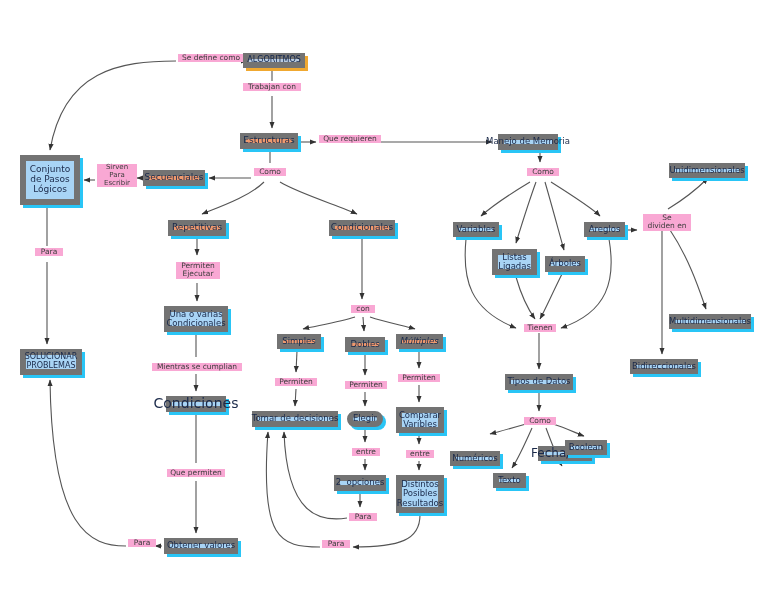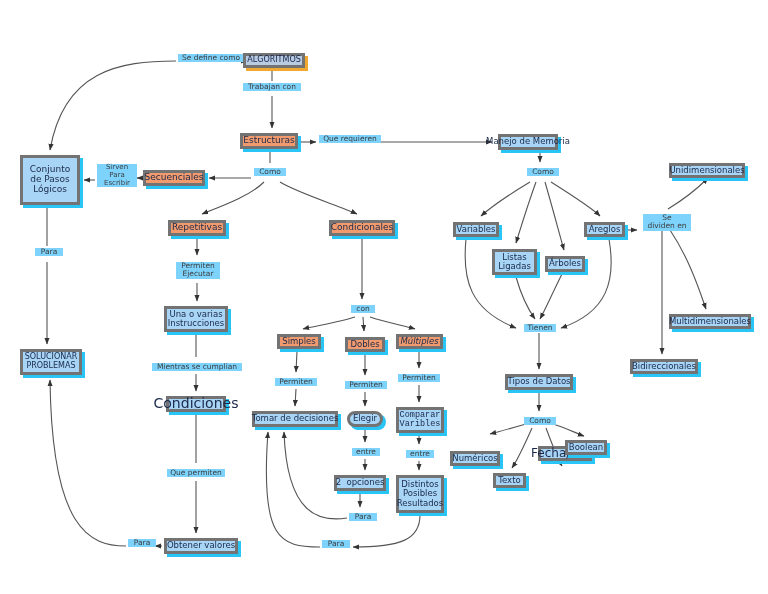--- a/index.html
+++ b/index.html
@@ -26,21 +26,21 @@
   }
   .node {
     position: absolute;
     box-sizing: border-box;
     display: flex;
     align-items: center;
     justify-content: center;
     text-align: center;
     line-height: 1.08;
     white-space: pre;
-    border: 3px solid #737373;
+    border: 6px solid #737373;
     padding: 1px 3px;
     z-index: 3;
   }
   
   .n-blue {
     background: #a8d4f5;
     color: #1b2a4a;
     box-shadow: 3px 3px 0 0 #29c5f6;
   }
   
@@ -54,21 +54,21 @@
     background: #b9cbe0;
     color: #12264d;
     box-shadow: 3px 3px 0 0 #f0a830;
   }
   .edge-label {
     position: absolute;
     color: #3c3c3c;
     text-align: center;
     line-height: 1.12;
     white-space: pre;
-    background: #7dd3fc;
+    background: #f9a8d4;
     z-index: 2;
     padding: 0 1px;
   }
 </style>
 </head>
 <body>
 
 <div id="canvas">
 
   <svg id="edges" viewBox="0 0 768 594" width="768" height="594">
@@ -194,29 +194,29 @@
       <div class="node n-blue" style="left: 20px; top: 155px; width: 60px; height: 50px; font-size: 9px;">Conjunto
 de Pasos
 Lógicos</div>
       <div class="node n-blue" style="left: 20px; top: 349px; width: 62px; height: 26px; font-size: 8px;">SOLUCIONAR
 PROBLEMAS</div>
       <div class="node n-orange" style="left: 240px; top: 133px; width: 58px; height: 16px; font-size: 9px;">Estructuras</div>
       <div class="node n-orange" style="left: 143px; top: 170px; width: 62px; height: 16px; font-size: 9px;">Secuenciales</div>
       <div class="node n-orange" style="left: 168px; top: 220px; width: 58px; height: 16px; font-size: 9px;">Repetitivas</div>
       <div class="node n-orange" style="left: 329px; top: 220px; width: 66px; height: 16px; font-size: 9px;">Condicionales</div>
       <div class="node n-blue" style="left: 164px; top: 306px; width: 64px; height: 26px; font-size: 8.5px;">Una o varias
-Instrucciones</div>
+Condicionales</div>
       <div class="node n-blue" style="left: 166px; top: 396px; width: 60px; height: 16px; font-size: 14px;">Condiciones</div>
       <div class="node n-blue" style="left: 164px; top: 538px; width: 74px; height: 16px; font-size: 8.5px;">Obtener valores</div>
       <div class="node n-orange" style="left: 277px; top: 334px; width: 44px; height: 15px; font-size: 8.5px;">Simples</div>
       <div class="node n-orange" style="left: 345px; top: 337px; width: 40px; height: 15px; font-size: 8.5px;">Dobles</div>
       <div class="node n-orange" style="left: 396px; top: 334px; width: 47px; height: 15px; font-size: 8.5px; font-style: italic;">Múltiples</div>
       <div class="node n-blue" style="left: 252px; top: 411px; width: 86px; height: 16px; font-size: 8.5px;">Tomar de decisiones</div>
       <div class="node n-blue" style="left: 347px; top: 411px; width: 36px; height: 16px; font-size: 8.5px; border-radius: 8px;">Elegir</div>
-      <div class="node n-blue" style="left: 396px; top: 407px; width: 48px; height: 26px; font-size: 8.5px; font-family: Liberation Mono, monospace;">Comparar
+      <div class="node n-blue" style="left: 396px; top: 407px; width: 48px; height: 26px; font-size: 8.5px;">Comparar
 Varibles</div>
       <div class="node n-blue" style="left: 334px; top: 475px; width: 52px; height: 16px; font-size: 8.5px;">2  opciones</div>
       <div class="node n-blue" style="left: 396px; top: 475px; width: 48px; height: 38px; font-size: 8.5px;">Distintos
 Posibles
 Resultados</div>
       <div class="node n-blue" style="left: 498px; top: 134px; width: 60px; height: 16px; font-size: 8.5px;">Manejo de Memoria</div>
       <div class="node n-blue" style="left: 453px; top: 222px; width: 46px; height: 15px; font-size: 8.5px;">Variables</div>
       <div class="node n-blue" style="left: 492px; top: 249px; width: 45px; height: 26px; font-size: 8.5px;">Listas
 Ligadas</div>
       <div class="node n-blue" style="left: 545px; top: 256px; width: 40px; height: 16px; font-size: 8.5px;">Árboles</div>

